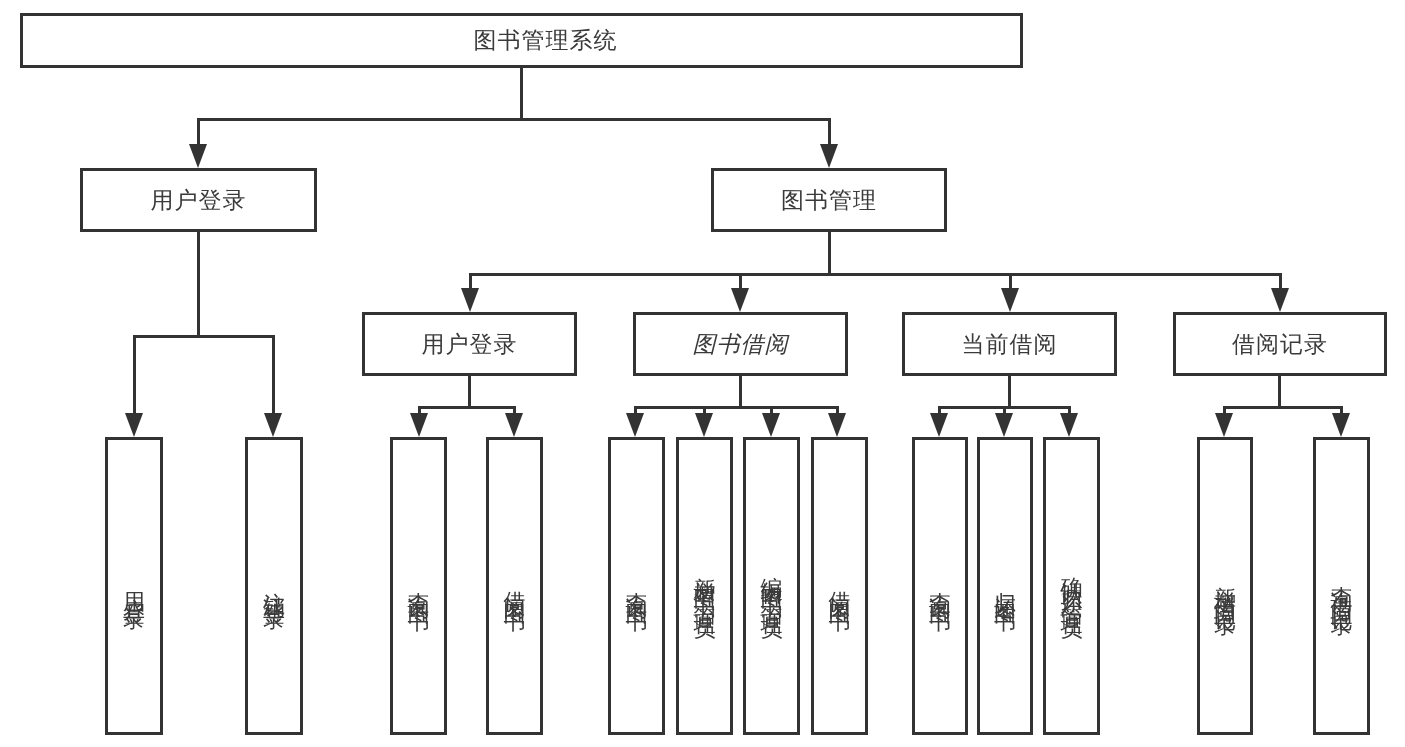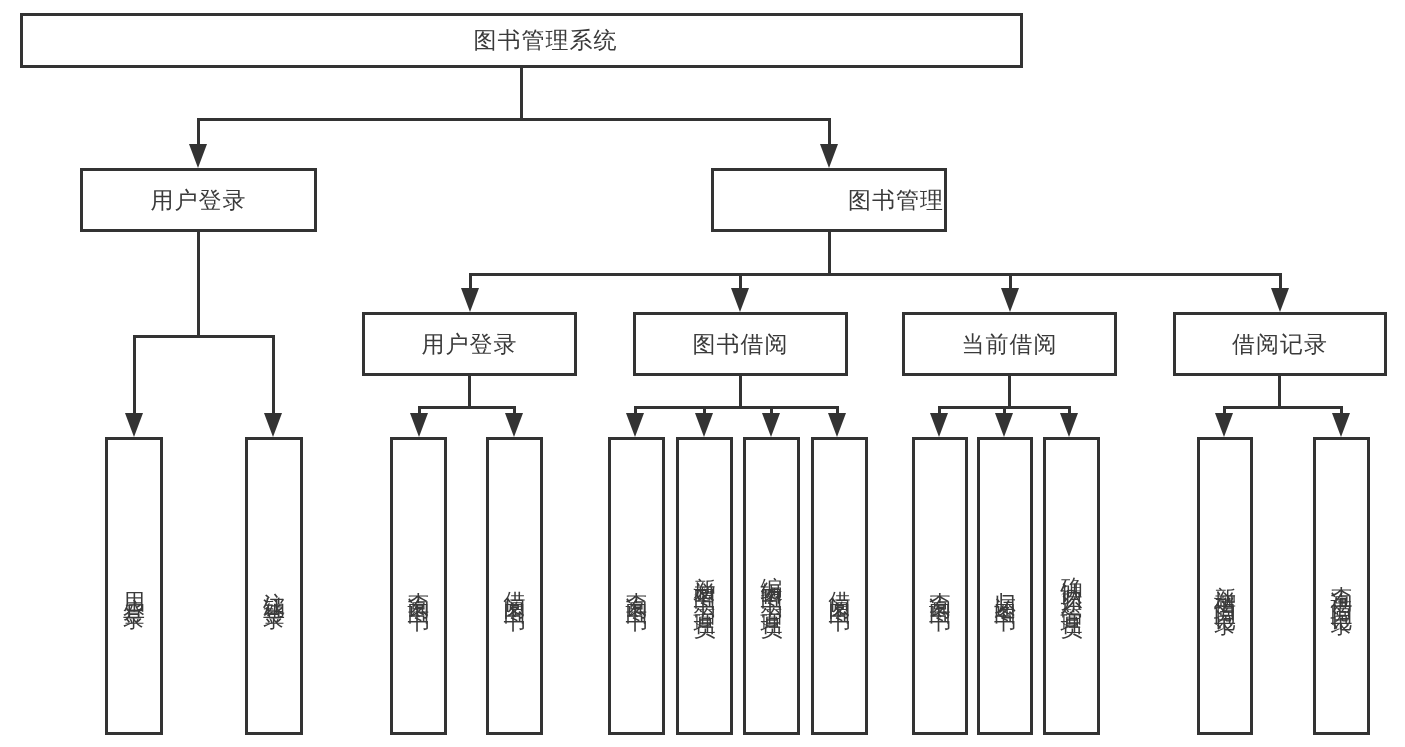--- a/index.html
+++ b/index.html
@@ -72,21 +72,21 @@
   <div class="vline" style="left:520px; top:68px; height:50px;"></div>
   <div class="hline" style="left:197px; top:118px; width:634px;"></div>
   <div class="vline" style="left:197px; top:118px; height:27px;"></div>
   <div class="arrow" style="left:189px; top:144px;"></div>
   <div class="vline" style="left:828px; top:118px; height:27px;"></div>
   <div class="arrow" style="left:820px; top:144px;"></div>
 
   <div class="box" style="left:80px; top:168px; width:237px; height:64px;">
     <span class="label-h">用户登录</span>
   </div>
-  <div class="box" style="left:711px; top:168px; width:236px; height:64px;justify-content:flex-end;">
+  <div class="box" style="left:711px; top:168px; width:236px; height:64px;">
     <span class="label-h">图书管理</span>
   </div>
 
   <div class="vline" style="left:197px; top:232px; height:103px;"></div>
   <div class="hline" style="left:133px; top:335px; width:142px;"></div>
   <div class="vline" style="left:133px; top:335px; height:79px;"></div>
   <div class="arrow" style="left:125px; top:413px;"></div>
   <div class="vline" style="left:272px; top:335px; height:79px;"></div>
   <div class="arrow" style="left:264px; top:413px;"></div>
 
@@ -97,21 +97,21 @@
   <div class="vline" style="left:739px; top:273px; height:16px;"></div>
   <div class="arrow" style="left:731px; top:288px;"></div>
   <div class="vline" style="left:1009px; top:273px; height:16px;"></div>
   <div class="arrow" style="left:1001px; top:288px;"></div>
   <div class="vline" style="left:1279px; top:273px; height:16px;"></div>
   <div class="arrow" style="left:1271px; top:288px;"></div>
 
   <div class="box" style="left:362px; top:312px; width:215px; height:64px;">
     <span class="label-h">用户登录</span>
   </div>
-  <div class="box" style="left:633px; top:312px; width:215px; height:64px;">
+  <div class="box" style="left:633px; top:312px; width:215px; height:64px;font-style:italic;">
     <span class="label-h">图书借阅</span>
   </div>
   <div class="box" style="left:902px; top:312px; width:215px; height:64px;">
     <span class="label-h">当前借阅</span>
   </div>
   <div class="box" style="left:1173px; top:312px; width:214px; height:64px;">
     <span class="label-h">借阅记录</span>
   </div>
 
   <div class="vline" style="left:468px; top:376px; height:30px;"></div>

